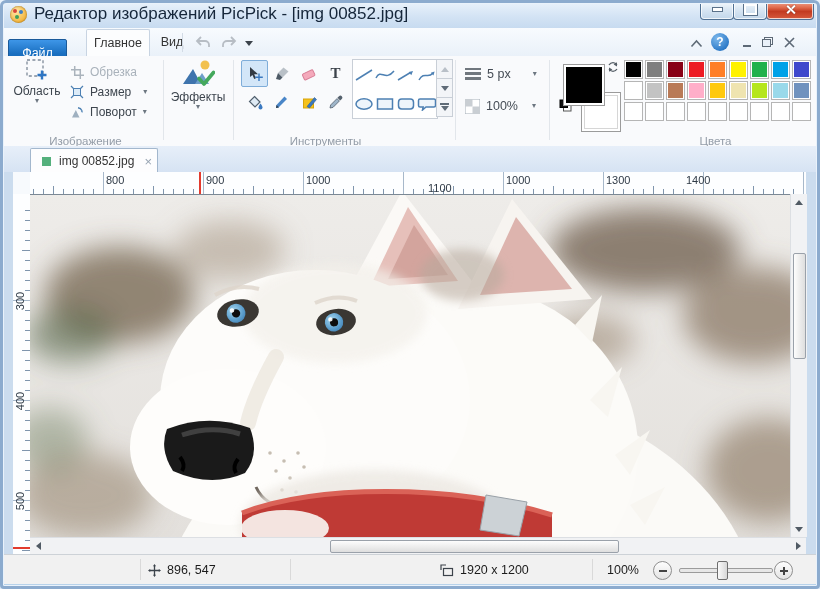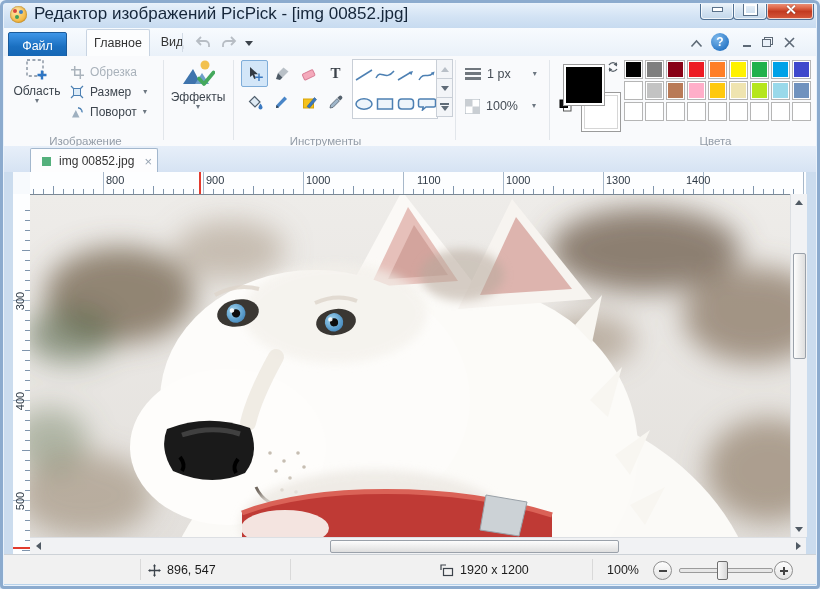--- a/index.html
+++ b/index.html
@@ -21,21 +21,21 @@
   .winbtn.close{background:linear-gradient(#f4b5a1,#e06a4c 40%,#c33a20 60%,#d6593c);}
   .glyph-min{width:9px;height:3px;background:#fff;border:1px solid #5a718a;}
   .glyph-max{width:9px;height:7px;border:2px solid #fff;outline:1px solid #5a718a;background:transparent;}
   .glyph-x{position:relative;width:11px;height:11px;}
   .glyph-x:before,.glyph-x:after{content:"";position:absolute;left:5px;top:0;width:2.4px;height:11px;
     background:#fff;box-shadow:0 0 1px #5e1406;}
   .glyph-x:before{transform:rotate(45deg);} .glyph-x:after{transform:rotate(-45deg);}
   
   .menurow{position:absolute;left:3px;top:28px;width:814px;height:28px;
     background:linear-gradient(#f8fbfe,#eaf1f9);}
-  .filebtn{position:absolute;left:5px;top:4px;width:57px;height:25px;border-radius:2px;
+  .filebtn{position:absolute;left:5px;top:11px;width:57px;height:25px;border-radius:2px;
     background:linear-gradient(#3e96e8,#1a6fc0 55%,#1565b2);border:1px solid #1a5a9a;
     color:#fff;font-size:12.5px;display:flex;align-items:center;justify-content:center;}
   .ribtab{position:absolute;top:1px;height:26px;font-size:12.5px;color:#333;
     display:flex;align-items:center;justify-content:center;margin-left:20px;}
   .ribtab.active{background:#fcfdfe;border:1px solid #c8d4e2;border-bottom:1px solid #fcfdfe;
     border-radius:2px 2px 0 0;}
   .vsep{position:absolute;width:1px;background:#d2dbe5;}
   .qbtn{position:absolute;display:flex;align-items:center;justify-content:center;}
   .help-circle{width:18px;height:18px;border-radius:50%;color:#fff;font-size:12px;font-weight:bold;
     background:radial-gradient(circle at 35% 30%,#7db9ec,#2f7cc9 70%,#1d5ea6);
@@ -314,21 +314,21 @@
         </div>
     </div>
     <div class="grouplabel" style="left:260px;width:125px;">Инструменты</div>
 
     <div class="strokeRow" style="left:462px;top:8px;">
       <svg width="16" height="12" viewBox="0 0 16 12" style="margin-right:6px;">
         <rect y="0" width="16" height="2" fill="#70777e"></rect>
           <rect y="4" width="16" height="3" fill="#70777e"></rect>
           <rect y="9" width="16" height="3.6" fill="#70777e"></rect>
         </svg>
-      <span>1 px</span>
+      <span>5 px</span>
       <span class="caret" style="margin-left:22px;">▾</span>
     </div>
     <div class="strokeRow" style="left:462px;top:40px;">
       <svg width="15" height="15" viewBox="0 0 14 14" style="margin-right:6px;">
         <rect width="14" height="14" fill="#fff" stroke="#aab3bc"></rect>
           <rect width="7" height="7" fill="#c9ced3"></rect>
           <rect x="7" y="7" width="7" height="7" fill="#c9ced3"></rect>
         </svg>
       <span>100%</span>
       <span class="caret" style="margin-left:14px;">▾</span>
@@ -506,21 +506,21 @@
         <div class="htick" style="left: 743px; height: 5px;"></div>
         <div class="htick" style="left: 753px; height: 5px;"></div>
         <div class="htick" style="left: 763px; height: 5px;"></div>
         <div class="hmajor" style="left: 73px;"></div>
         <div class="hlabel" style="left: 76px;">800</div>
         <div class="hmajor" style="left: 173px;"></div>
         <div class="hlabel" style="left: 176px;">900</div>
         <div class="hmajor" style="left: 273px;"></div>
         <div class="hlabel" style="left: 276px;">1000</div>
         <div class="hmajor" style="left: 373px;"></div>
-        <div class="hlabel" style="left: 387px;">1100</div>
+        <div class="hlabel" style="left: 398px; margin-top: 8px;">1100</div>
         <div class="hmajor" style="left: 473px;"></div>
         <div class="hlabel" style="left: 476px;">1000</div>
         <div class="hmajor" style="left: 573px;"></div>
         <div class="hlabel" style="left: 576px;">1300</div>
         <div class="hmajor" style="left: 673px;"></div>
         <div class="hlabel" style="left: 656px;">1400</div>
         <div class="hmajor" style="left: 773px;"></div>
         <div class="hmarker" style="left: 169px;"></div>
       </div>
     <div class="vruler" id="vruler">

